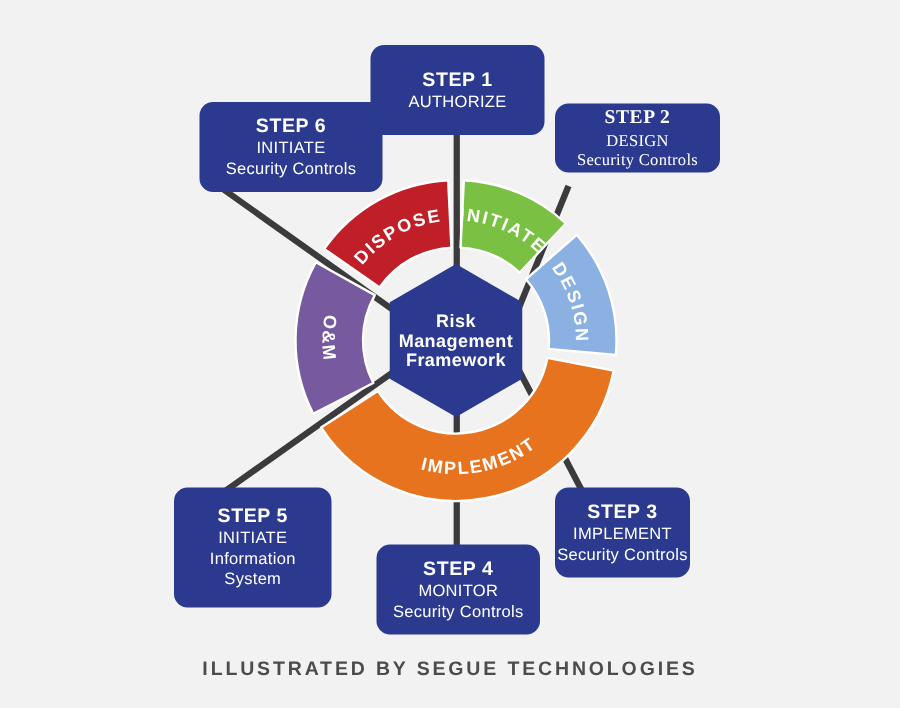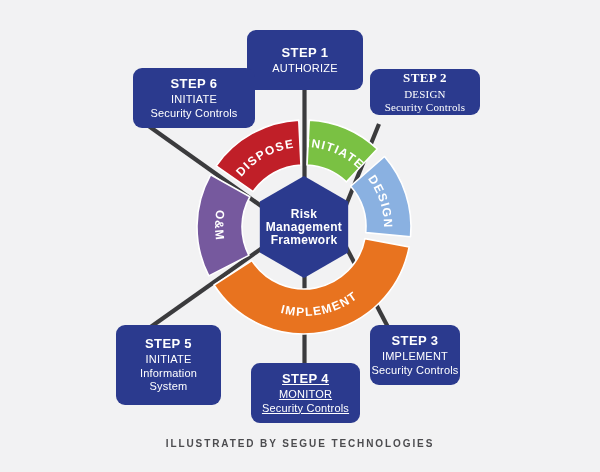--- a/index.html
+++ b/index.html
@@ -21,29 +21,29 @@
     display:flex;flex-direction:column;
     align-items:center;justify-content:center;
     text-align:center;
   }
   .step-title{font-weight:bold;font-size:13px;letter-spacing:.4px;margin-bottom:2px;}
   .step-line{font-size:11px;line-height:13.5px;letter-spacing:.2px;font-weight:500;}
 
   .step-1{left:247px;top:30px;width:116px;height:60px;}
   .step-2{left:370px;top:69px;width:110px;height:46px;font-family:Liberation Serif, serif;}
   .step-3{left:370px;top:325px;width:90px;height:60px;}
-  .step-4{left:251px;top:363px;width:109px;height:60px;text-decoration:underline;}
+  .step-4{left:251px;top:363px;width:109px;height:60px;}
   .step-5{left:116px;top:325px;width:105px;height:80px;}
   .step-6{left:133px;top:68px;width:122px;height:60px;}
 
   .credit{
     position:absolute;z-index:3;
     left:0;top:438px;width:100%;
     text-align:center;
-    font-size:10px;font-weight:bold;
+    font-size:13px;font-weight:bold;
     letter-spacing:1.9px;
     color:var(--credit,#4c4c4f);
   }
 </style>
 </head>
 <body>
 
 <div class="canvas" style="--bg: #f2f2f3; --node: #2b3a8e; --credit: #4c4c4f;">
 
   <svg id="diagram" width="600" height="472" viewBox="0 0 600 472">

